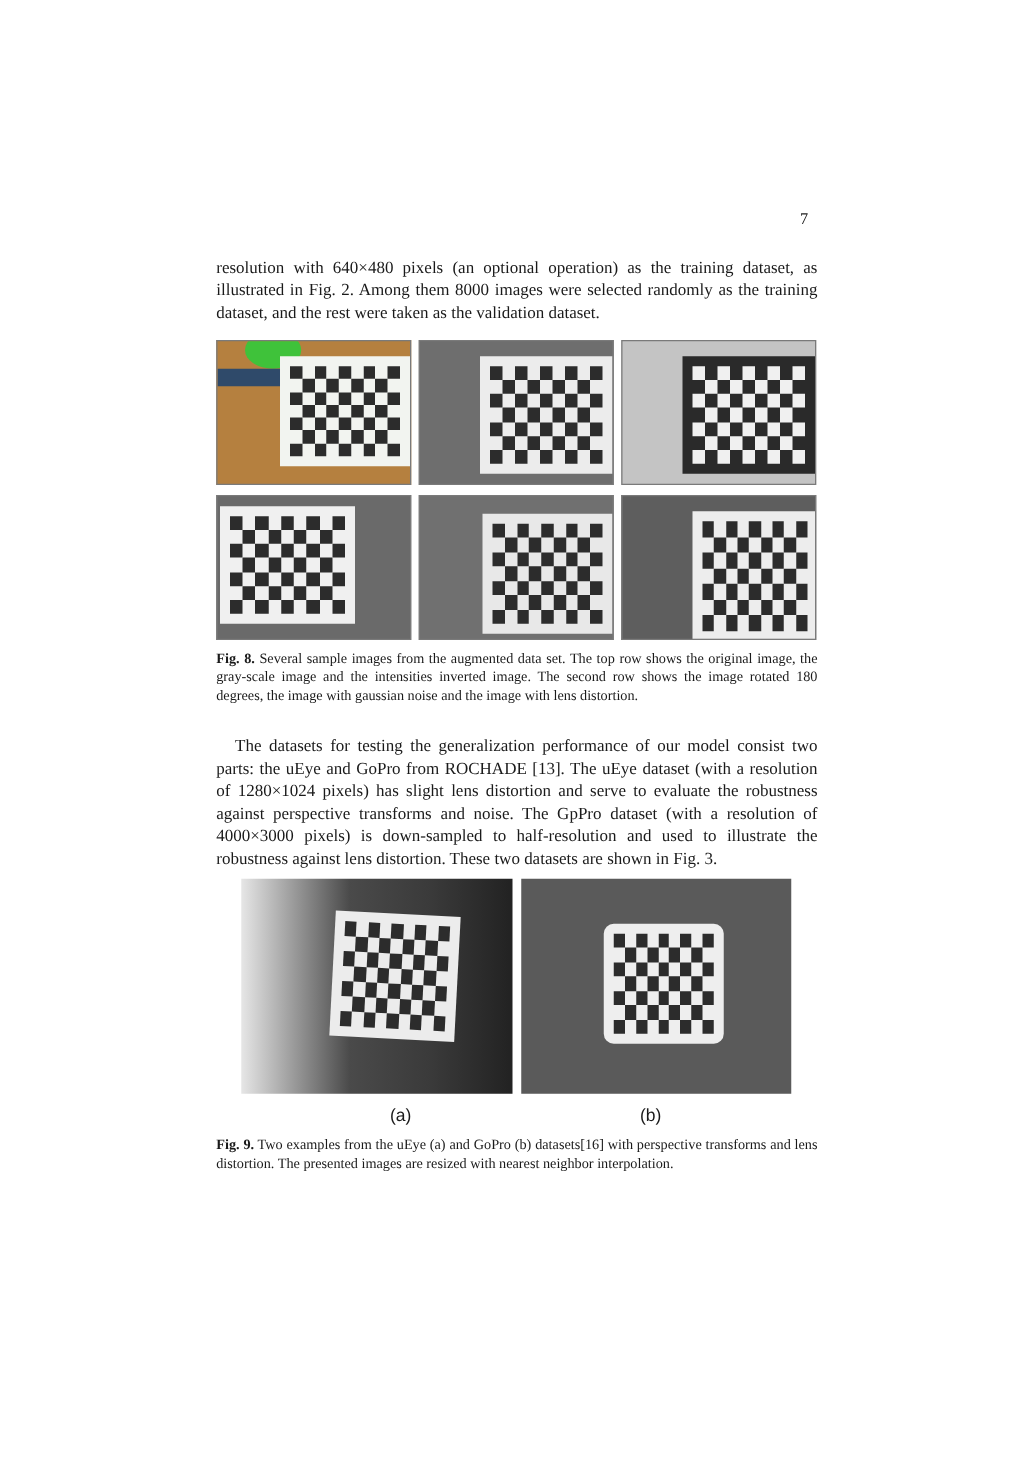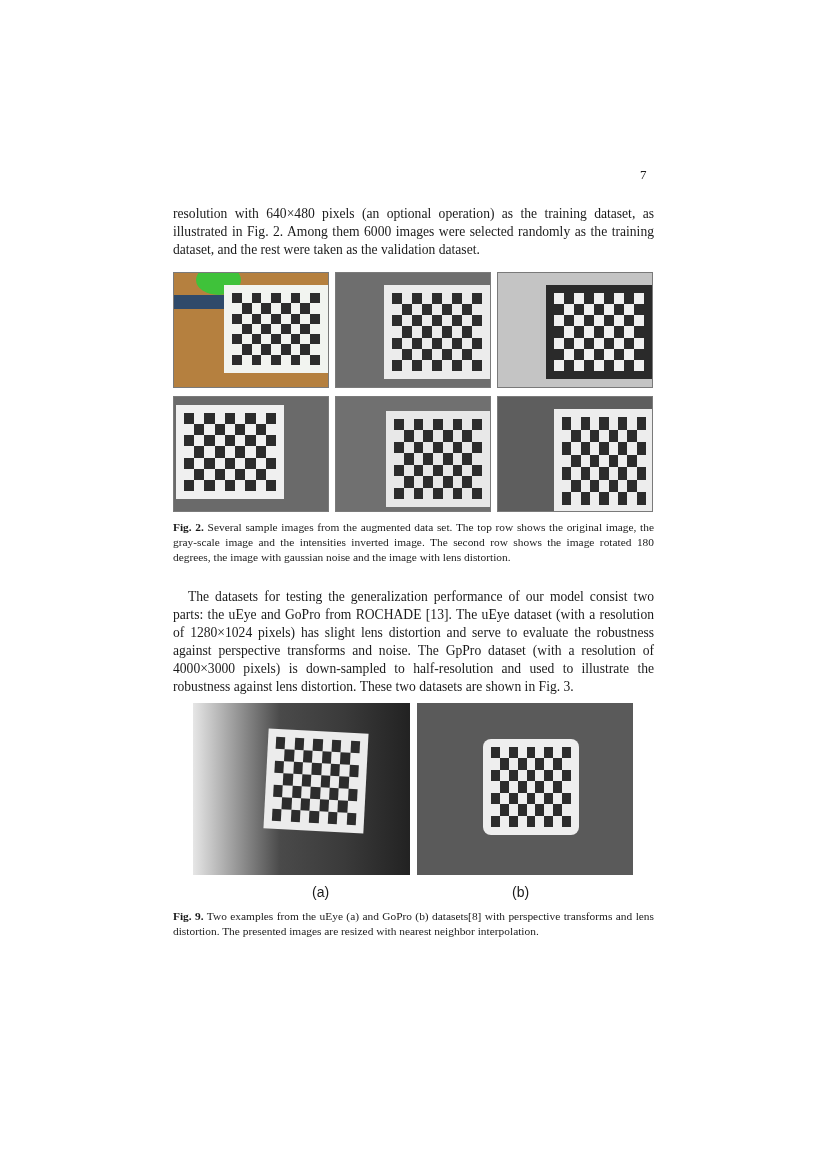--- a/index.html
+++ b/index.html
@@ -18,21 +18,21 @@
   .img { position:absolute; overflow:hidden; border:1px solid #7a7a7a; box-sizing:border-box; }
   .board { position:absolute; }
   .sub-label { position:absolute; top:884px; font-family:"Liberation Sans","DejaVu Sans",sans-serif;
                font-size:14px; }
 </style>
 </head>
 <body>
 
 <div class="page-num">7</div>
 
-<p class="para p1">resolution with 640×480 pixels (an optional operation) as the training dataset, as illustrated in Fig. 2. Among them 6000 images were selected randomly as the training dataset, and the rest were taken as the validation dataset.</p>
+<p class="para p1">resolution with 640×480 pixels (an optional operation) as the training dataset, as illustrated in Fig. 2. Among them 8000 images were selected randomly as the training dataset, and the rest were taken as the validation dataset.</p>
 
 <div>
   <div class="img" style="left:173px;top:272px;width:156px;height:116px;background:#b5803f;">
     <div style="position:absolute;left:22px;top:-8px;width:45px;height:30px;border-radius:50%;background:#3fc23a;"></div>
     <div style="position:absolute;left:0;top:22px;width:50px;height:14px;background:#2f4a6a;"></div>
     <div class="board" style="left:50px;top:12px;width:104px;height:88px;background:#f2f4f0;">
         <div style="position: absolute; left: 8px; top: 8px; width: 9.77778px; height: 10.2857px; background: rgb(44, 44, 44);"></div>
         <div style="position: absolute; left: 27.5556px; top: 8px; width: 9.77778px; height: 10.2857px; background: rgb(44, 44, 44);"></div>
         <div style="position: absolute; left: 47.1111px; top: 8px; width: 9.77778px; height: 10.2857px; background: rgb(44, 44, 44);"></div>
         <div style="position: absolute; left: 66.6667px; top: 8px; width: 9.77778px; height: 10.2857px; background: rgb(44, 44, 44);"></div>
@@ -241,21 +241,21 @@
         <div style="position: absolute; left: 73.3333px; top: 70.8571px; width: 9.33333px; height: 12.5714px; background: rgb(44, 44, 44);"></div>
         <div style="position: absolute; left: 8px; top: 83.4286px; width: 9.33333px; height: 12.5714px; background: rgb(44, 44, 44);"></div>
         <div style="position: absolute; left: 26.6667px; top: 83.4286px; width: 9.33333px; height: 12.5714px; background: rgb(44, 44, 44);"></div>
         <div style="position: absolute; left: 45.3333px; top: 83.4286px; width: 9.33333px; height: 12.5714px; background: rgb(44, 44, 44);"></div>
         <div style="position: absolute; left: 64px; top: 83.4286px; width: 9.33333px; height: 12.5714px; background: rgb(44, 44, 44);"></div>
         <div style="position: absolute; left: 82.6667px; top: 83.4286px; width: 9.33333px; height: 12.5714px; background: rgb(44, 44, 44);"></div>
       </div>
   </div>
 </div>
 
-<p class="caption cap2"><b>Fig. 2.</b><span> Several sample images from the augmented data set. The top row shows the original image, the gray-scale image and the intensities inverted image. The second row shows the image rotated 180 degrees, the image with gaussian noise and the image with lens distortion.</span></p>
+<p class="caption cap2"><b>Fig. 8.</b><span> Several sample images from the augmented data set. The top row shows the original image, the gray-scale image and the intensities inverted image. The second row shows the image rotated 180 degrees, the image with gaussian noise and the image with lens distortion.</span></p>
 
 <p class="para p2">The datasets for testing the generalization performance of our model consist two parts: the uEye and GoPro from ROCHADE [13]. The uEye dataset (with a resolution of 1280×1024 pixels) has slight lens distortion and serve to evaluate the robustness against perspective transforms and noise. The GpPro dataset (with a resolution of 4000×3000 pixels) is down-sampled to half-resolution and used to illustrate the robustness against lens distortion. These two datasets are shown in Fig. 3.</p>
 
 <div>
   <div class="img" style="left:193px;top:703px;width:217px;height:172px;background:linear-gradient(90deg,#e6e6e6 0%,#4a4a4a 40%,#3a3a3a 70%,#222 100%);border:none;">
     <div class="board" style="left:73px;top:28px;width:100px;height:100px;background:#ececec;transform:rotate(3deg);">
         <div style="position: absolute; left: 8px; top: 8px; width: 9.33333px; height: 12px; background: rgb(44, 44, 44);"></div>
         <div style="position: absolute; left: 26.6667px; top: 8px; width: 9.33333px; height: 12px; background: rgb(44, 44, 44);"></div>
         <div style="position: absolute; left: 45.3333px; top: 8px; width: 9.33333px; height: 12px; background: rgb(44, 44, 44);"></div>
         <div style="position: absolute; left: 64px; top: 8px; width: 9.33333px; height: 12px; background: rgb(44, 44, 44);"></div>
@@ -322,13 +322,13 @@
         <div style="position: absolute; left: 25.7778px; top: 76.5714px; width: 8.88889px; height: 11.4286px; background: rgb(44, 44, 44);"></div>
         <div style="position: absolute; left: 43.5556px; top: 76.5714px; width: 8.88889px; height: 11.4286px; background: rgb(44, 44, 44);"></div>
         <div style="position: absolute; left: 61.3333px; top: 76.5714px; width: 8.88889px; height: 11.4286px; background: rgb(44, 44, 44);"></div>
         <div style="position: absolute; left: 79.1111px; top: 76.5714px; width: 8.88889px; height: 11.4286px; background: rgb(44, 44, 44);"></div>
       </div>
   </div>
   <div class="sub-label" style="left:312px;">(a)</div>
   <div class="sub-label" style="left:512px;">(b)</div>
 </div>
 
-<p class="caption cap3"><b>Fig. 9.</b><span> Two examples from the uEye (a) and GoPro (b) datasets[8] with perspective transforms and lens distortion. The presented images are resized with nearest neighbor interpolation.</span></p>
+<p class="caption cap3"><b>Fig. 9.</b><span> Two examples from the uEye (a) and GoPro (b) datasets[16] with perspective transforms and lens distortion. The presented images are resized with nearest neighbor interpolation.</span></p>
 
 </body></html>

